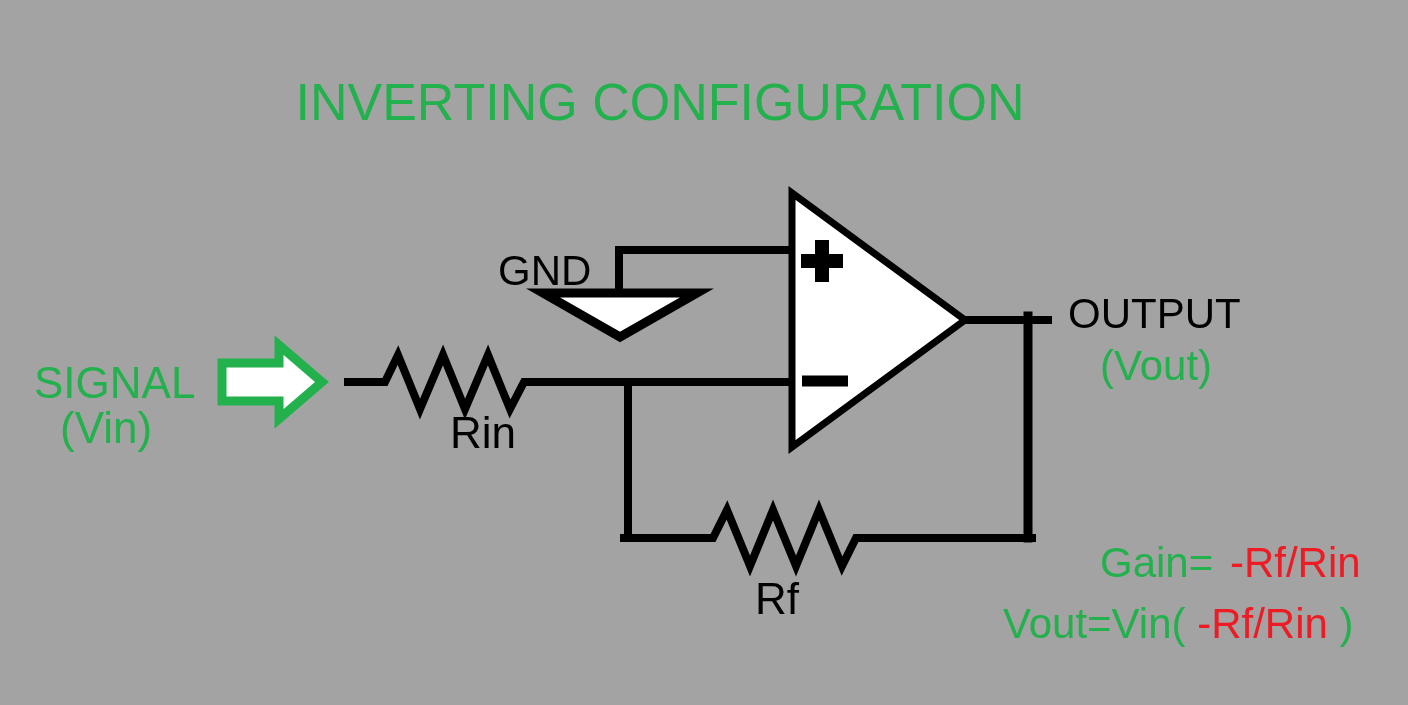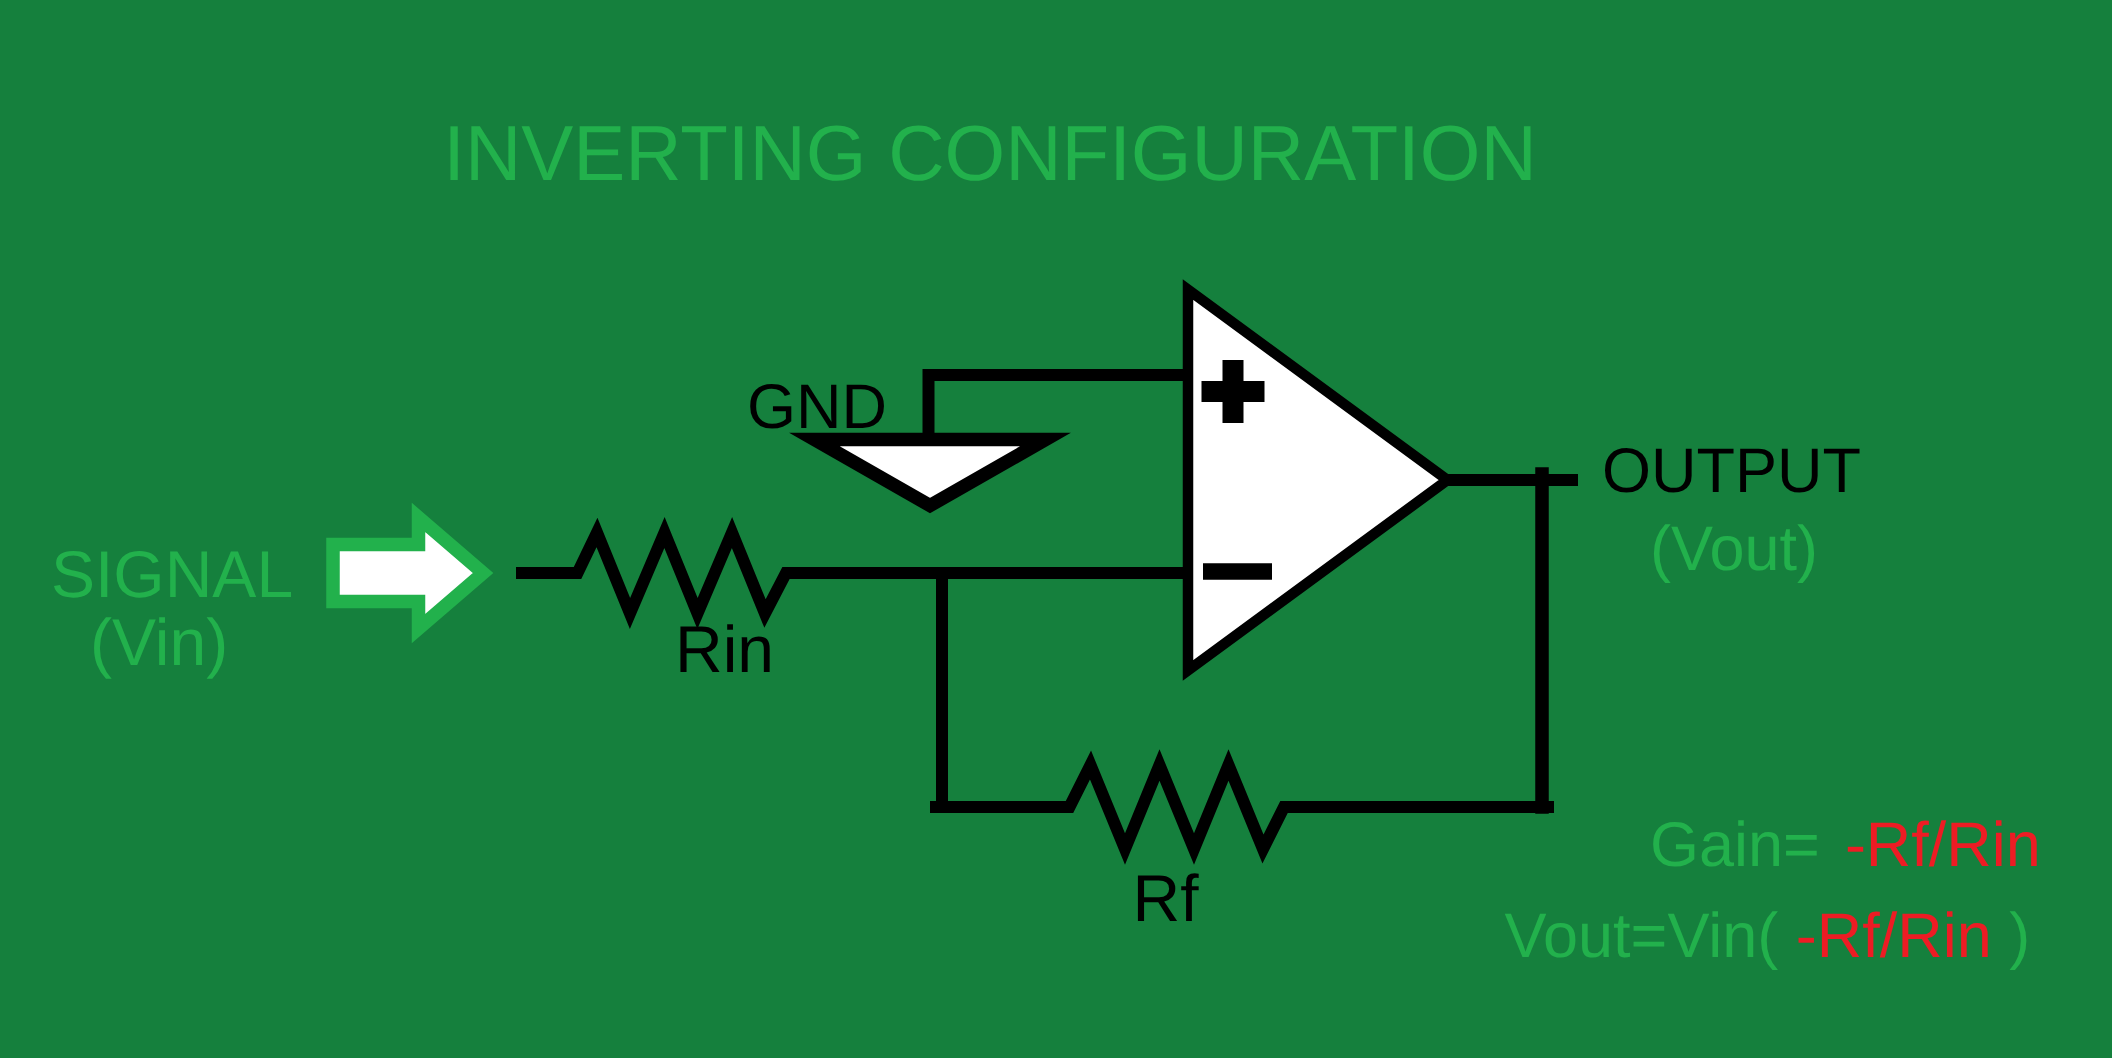--- a/index.html
+++ b/index.html
@@ -4,21 +4,21 @@
 <style>
   html, body {
     margin: 0;
     padding: 0;
     background: #ffffff;
   }
   .canvas {
     position: relative;
     width: 1408px;
     height: 705px;
-    background: #15803d;
+    background: #a3a3a3;
     overflow: hidden;
     font-family: "Liberation Sans", sans-serif;
   }
   svg { display: block; }
   text {
     font-family: "Liberation Sans", sans-serif;
   }
   .t-title   { font-size: 52px; }
   .t-label   { font-size: 44px; }
   .t-label-s { font-size: 42px; }

